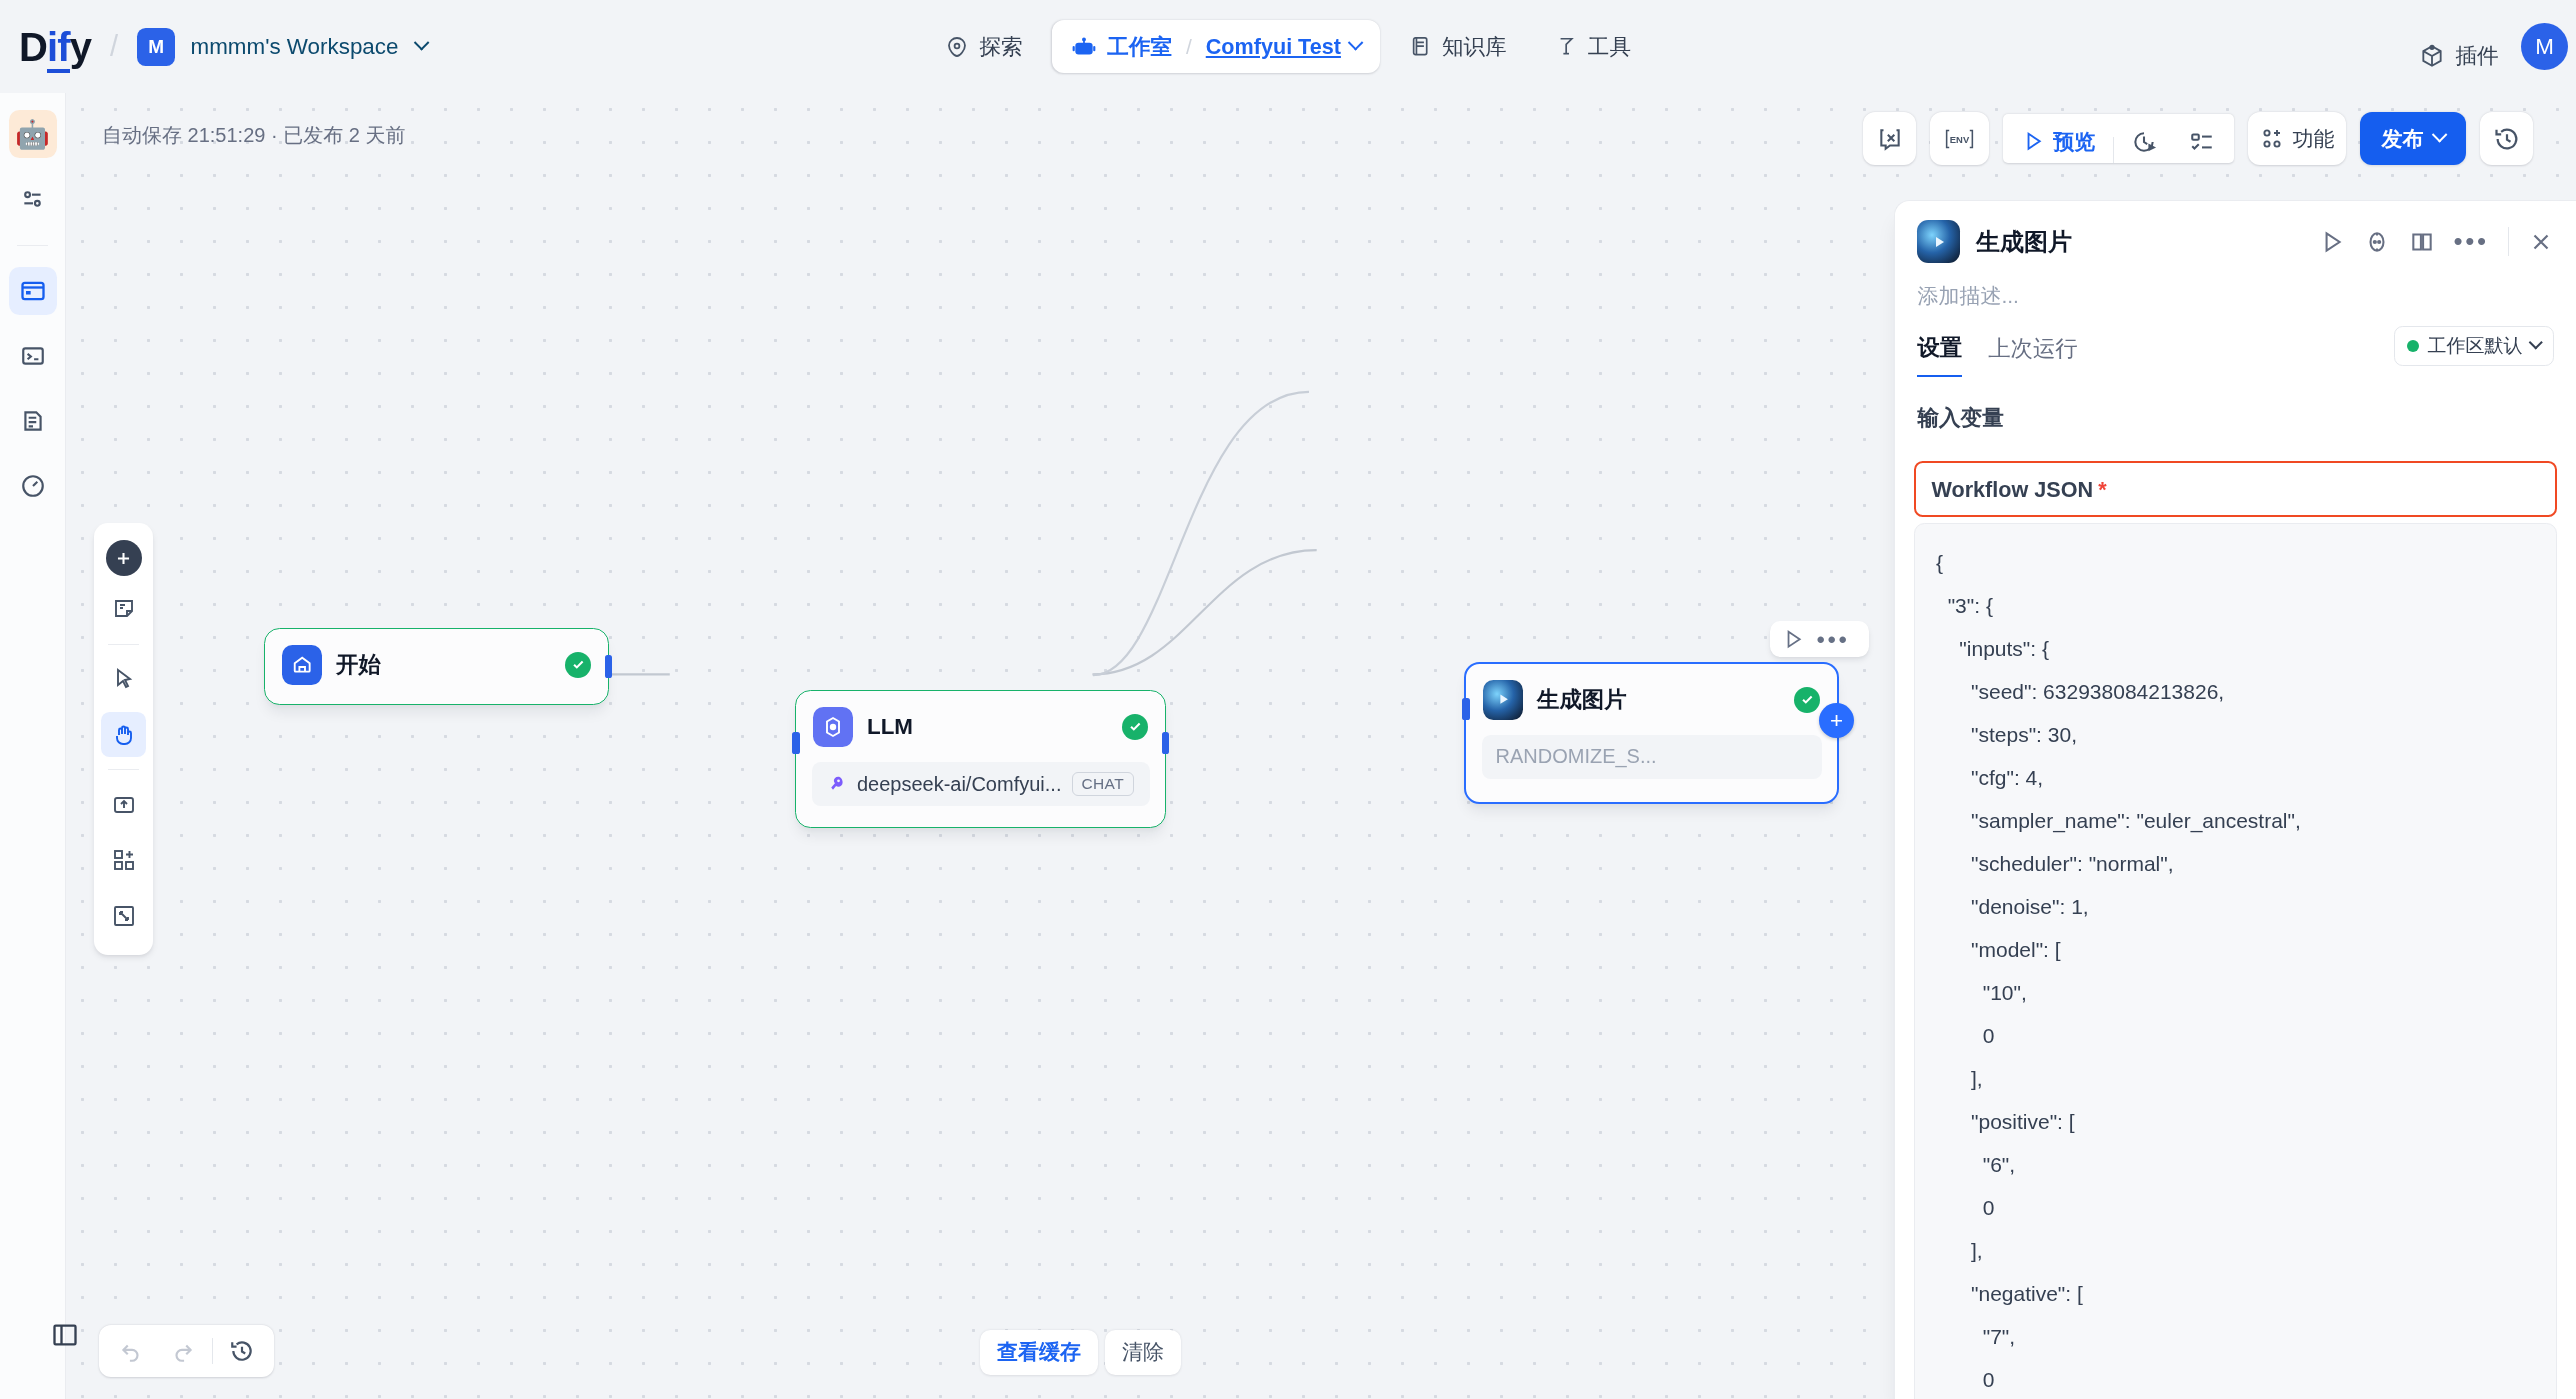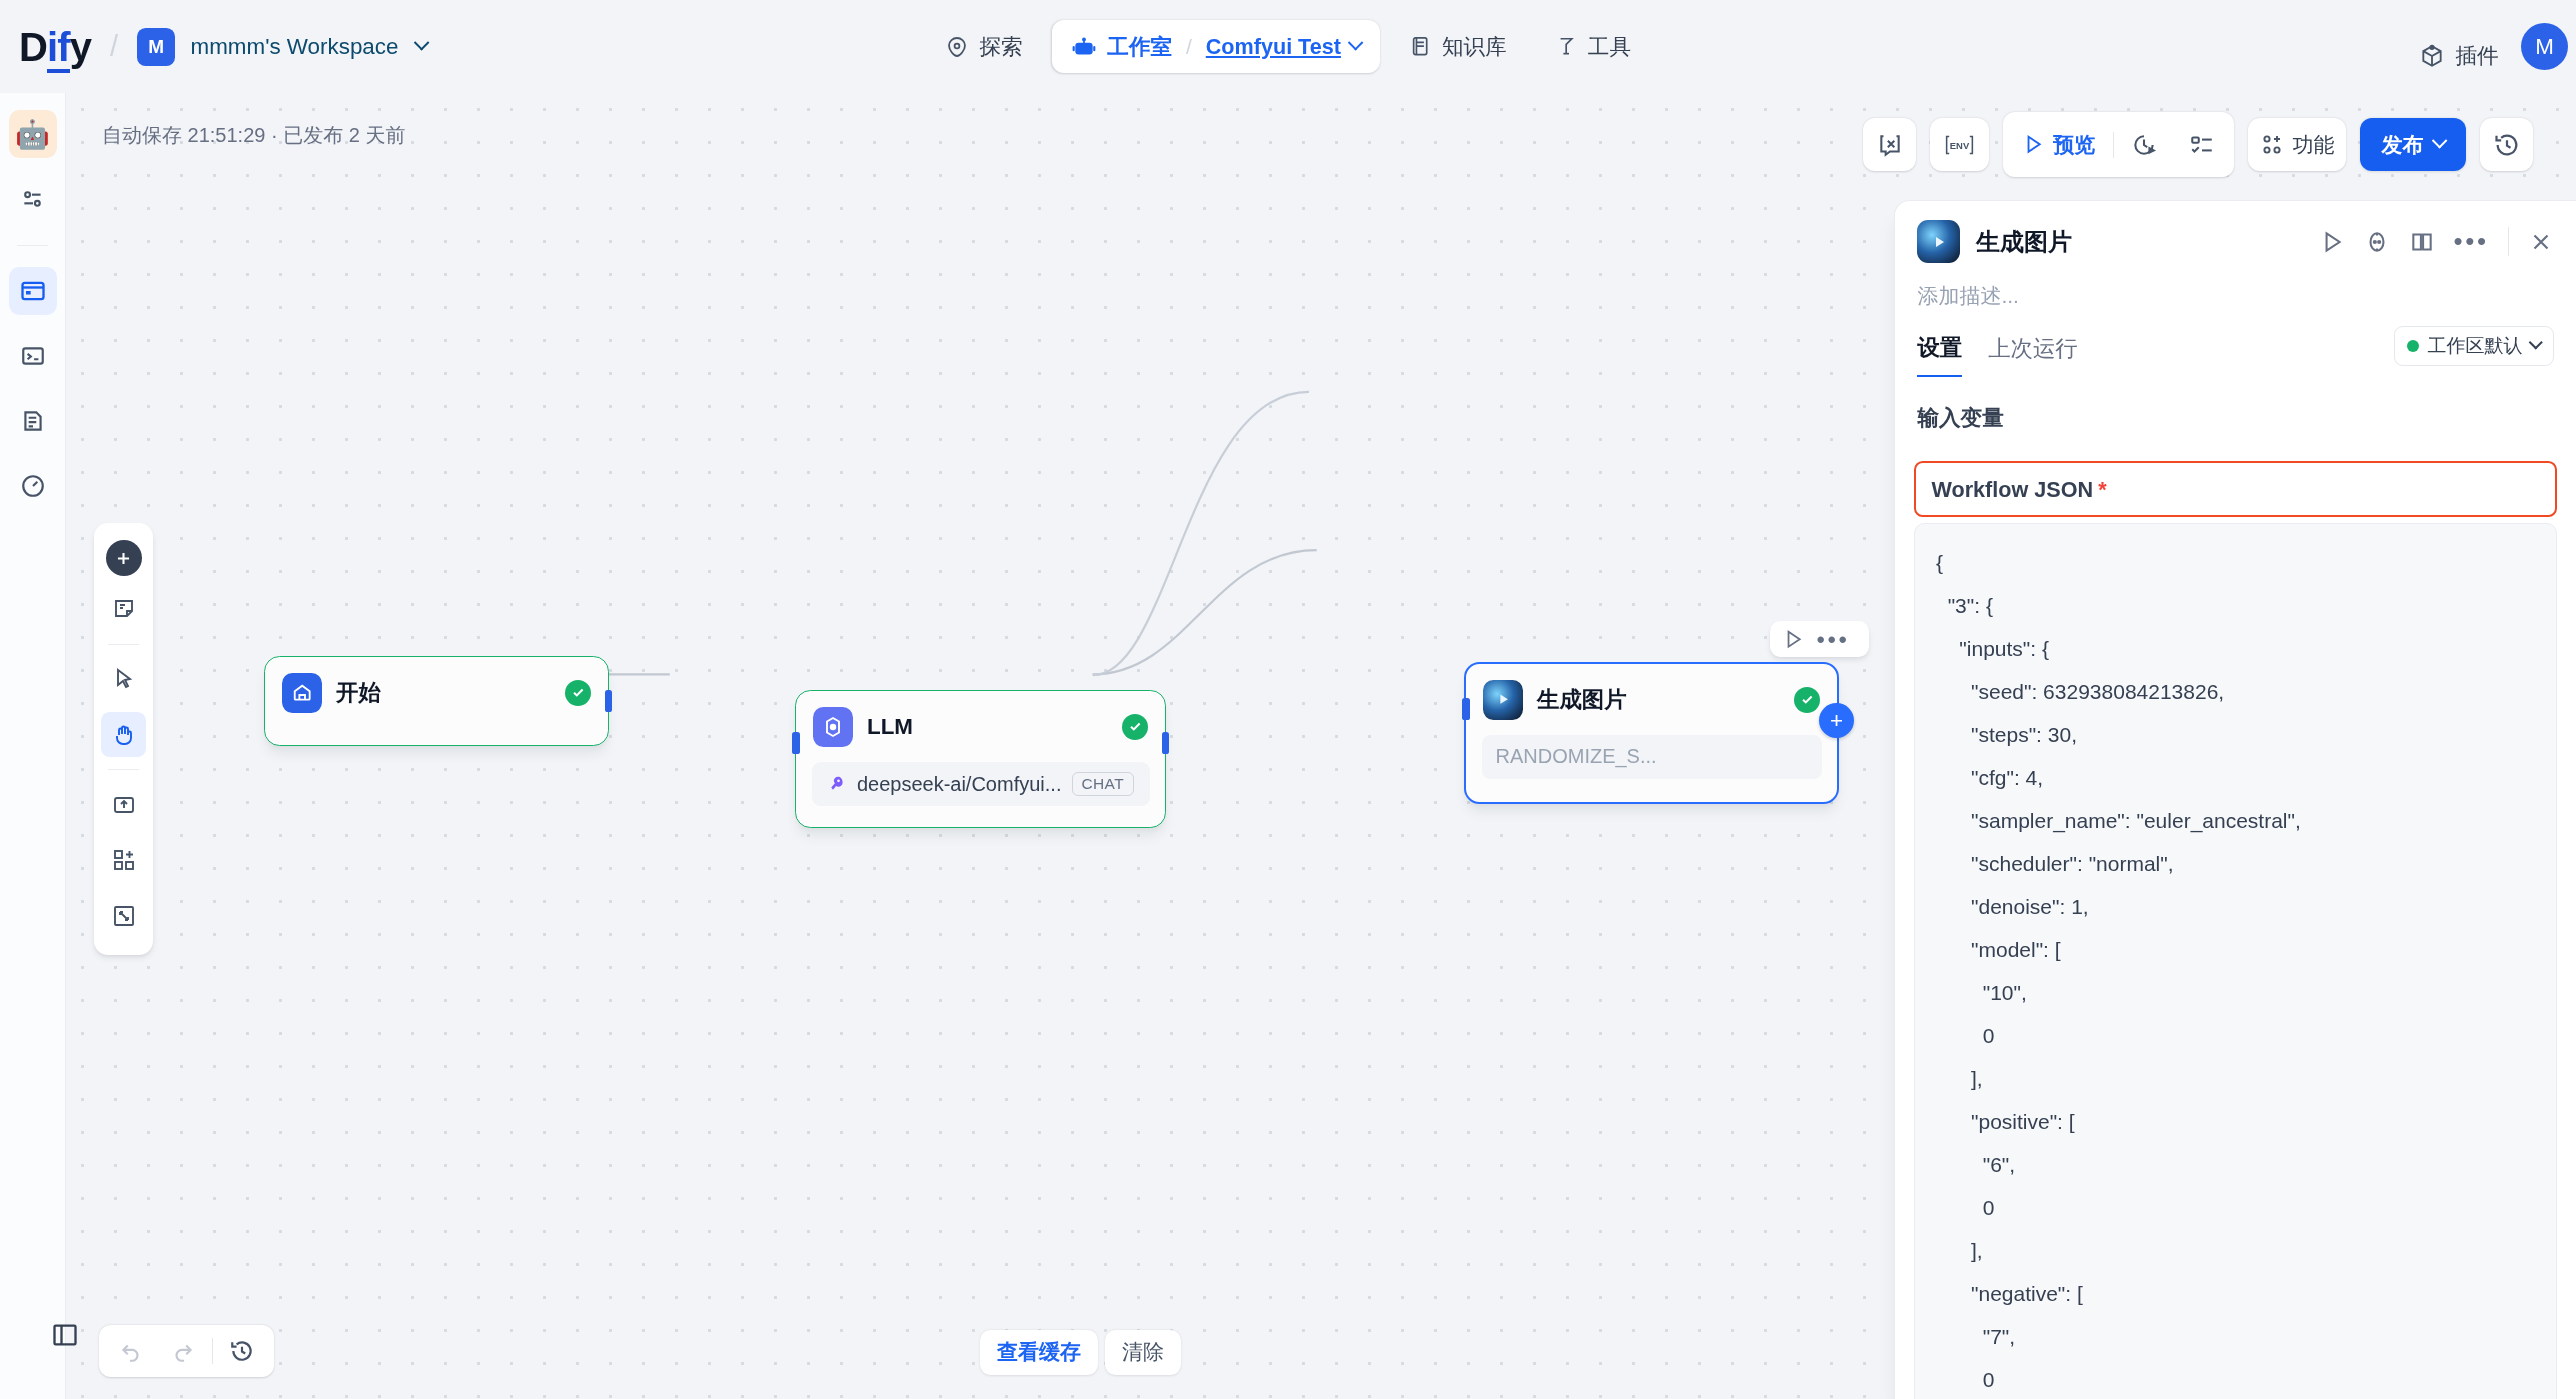--- a/index.html
+++ b/index.html
@@ -106,22 +106,22 @@
     position: absolute; right: 43px; top: 19px;
     display: flex; align-items: center; gap: 14px;
   }
   .tb-btn {
     height: 53px; min-width: 53px; border-radius: 12px; background: #fff;
     display: flex; align-items: center; justify-content: center; gap: 8.6px;
     box-shadow: 0 0.9px 2.6px rgba(16,24,40,.10), 0 0.9px 1.7px rgba(16,24,40,.06);
     color: #475467; padding: 0 12px;
   }
   .tb-group {
-    height: 65px; border-radius: 12px; background: #fff; display: flex;
-    align-items: center; box-shadow: 0 0.9px 2.6px rgba(16,24,40,.10), 0 0.9px 1.7px rgba(16,24,40,.06);
+    height: 49px; border-radius: 5px; background: #fff; display: flex;
+    align-items: flex-end; box-shadow: 0 0.9px 2.6px rgba(16,24,40,.10), 0 0.9px 1.7px rgba(16,24,40,.06);
     padding: 0 5.2px; gap: 3.5px;
   }
   .tb-cell { display: flex; align-items: center; gap: 8.6px; padding: 0 14px; height: 43px; color: #475467; }
   .tb-cell.blue { color: #1c64f2; font-weight: 700; font-size: 21px; }
   .tb-vsep { width: 0.9px; height: 26px; background: #e4e7ec; }
   .tb-label { font-size: 21px; font-weight: 500; color: #354052; }
   .btn-publish {
     height: 53px; border-radius: 12px; background: #155eef; color: #fff;
     display: flex; align-items: center; gap: 10.4px; padding: 0 21px;
     font-size: 21px; font-weight: 600;
@@ -561,21 +561,21 @@
 
   <svg style="position:absolute; left:0; top:0; width:2510px; height:1306px; pointer-events:none;" viewBox="0 0 2910 1514" width="2510" height="1306">
     <path d="M 624 674 L 700 674" stroke="#c2c8d1" stroke-width="2.5" fill="none"></path>
     <path d="M 1190 674 C 1300 674 1330 530 1450 530" stroke="#c2c8d1" stroke-width="2.5" fill="none"></path>
     <path d="M 1560 440 C 1640 440 1660 330 1760 330" stroke="#d6dae1" stroke-width="2.5" fill="none" opacity="0"></path>
   </svg>
   <svg style="position:absolute; left:1027px; top:285px; width:311px; height:311px; pointer-events:none;" viewBox="0 0 360 360" width="311" height="311">
     <path d="M 0 344 C 90 344 110 16 250 16" stroke="#c8ced7" stroke-width="2.5" fill="none"></path>
   </svg>
 
-  <div class="node ok" style="left:198px; top:535px; width:345px; height:90px;margin-top:28px;">
+  <div class="node ok" style="left:198px; top:535px; width:345px; height:77px;">
     <div class="node-head">
       <div class="node-icon ic-start">
         <svg width="22.4" height="22.4" viewBox="0 0 24 24" fill="none" stroke="#fff" stroke-width="2">
           <path d="M4 11l8-6 8 6v8a1 1 0 0 1-1 1H5a1 1 0 0 1-1-1z"></path>
             <path d="M9 20v-5h6v5"></path>
         </svg>
       </div>
       <div class="node-title">开始</div>
       <div class="badge-ok">
         <svg width="14.7" height="14.7" viewBox="0 0 24 24" fill="none" stroke="#fff" stroke-width="3.4">

